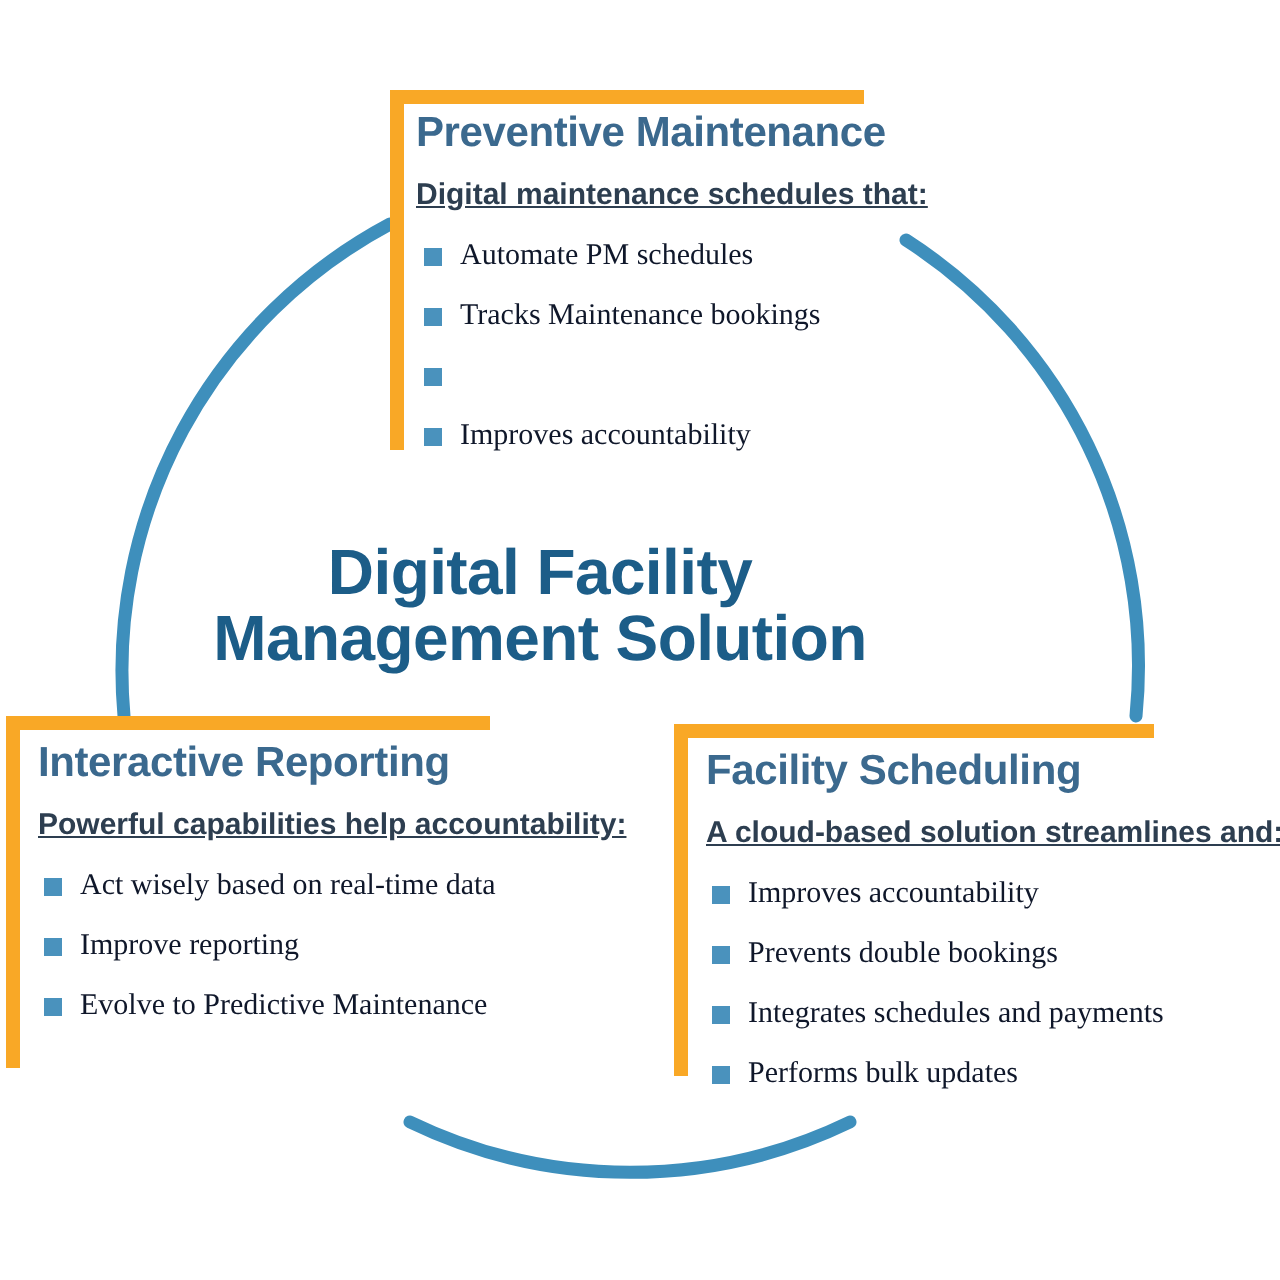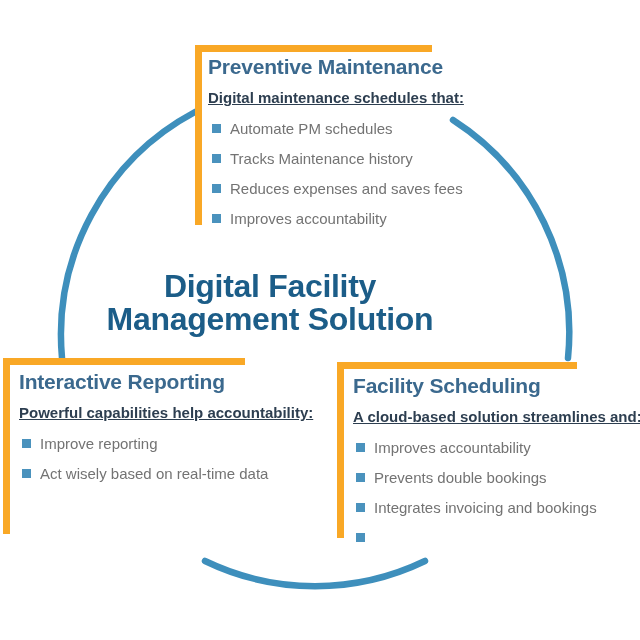--- a/index.html
+++ b/index.html
@@ -69,22 +69,23 @@
     position: absolute;
     list-style: none;
     margin: 0;
     padding: 0;
   }
   .items li {
     height: 30px;
     display: flex;
     align-items: center;
     font-size: 15px;
-    color: #737373;
+    color: #0f172a;
     white-space: nowrap;
+    font-family: Liberation Serif, serif;
   }
   .bullet {
     display: inline-block;
     width: 9px;
     height: 9px;
     background: #4A92BD;
     margin-right: 9px;
     flex: 0 0 auto;
   }
 
@@ -133,67 +134,71 @@
     <div class="bar-left"></div>
     <div class="heading">Preventive Maintenance</div>
     <div class="subheading">Digital maintenance schedules that:</div>
     <ul class="items">
       <li>
           <span class="bullet"></span>
           <span>Automate PM schedules</span>
         </li>
       <li>
           <span class="bullet"></span>
-          <span>Tracks Maintenance history</span>
-        </li>
-      <li>
-          <span class="bullet"></span>
-          <span>Reduces expenses and saves fees</span>
+          <span>Tracks Maintenance bookings</span>
+        </li>
+      <li>
+          <span class="bullet"></span>
         </li>
       <li>
           <span class="bullet"></span>
           <span>Improves accountability</span>
         </li>
     </ul>
   </div>
 
   <div class="section" id="sec-interactive">
     <div class="bar-top"></div>
     <div class="bar-left"></div>
     <div class="heading">Interactive Reporting</div>
     <div class="subheading">Powerful capabilities help accountability:</div>
     <ul class="items">
       <li>
           <span class="bullet"></span>
+          <span>Act wisely based on real-time data</span>
+        </li>
+      <li>
+          <span class="bullet"></span>
           <span>Improve reporting</span>
         </li>
       <li>
           <span class="bullet"></span>
-          <span>Act wisely based on real-time data</span>
+          <span>Evolve to Predictive Maintenance</span>
         </li>
     </ul>
   </div>
 
   <div class="section" id="sec-facility">
     <div class="bar-top"></div>
     <div class="bar-left"></div>
     <div class="heading">Facility Scheduling</div>
     <div class="subheading">A cloud-based solution streamlines and:</div>
     <ul class="items">
       <li>
           <span class="bullet"></span>
           <span>Improves accountability</span>
         </li>
       <li>
           <span class="bullet"></span>
           <span>Prevents double bookings</span>
         </li>
       <li>
           <span class="bullet"></span>
-          <span>Integrates invoicing and bookings</span>
-        </li>
-      <li>
-          <span class="bullet"></span>
+          <span>Integrates schedules and payments</span>
+        </li>
+      <li>
+          <span class="bullet"></span>
+          <span>Performs bulk updates</span>
         </li>
     </ul>
   </div>
 
 </div>
 
 </body></html>

